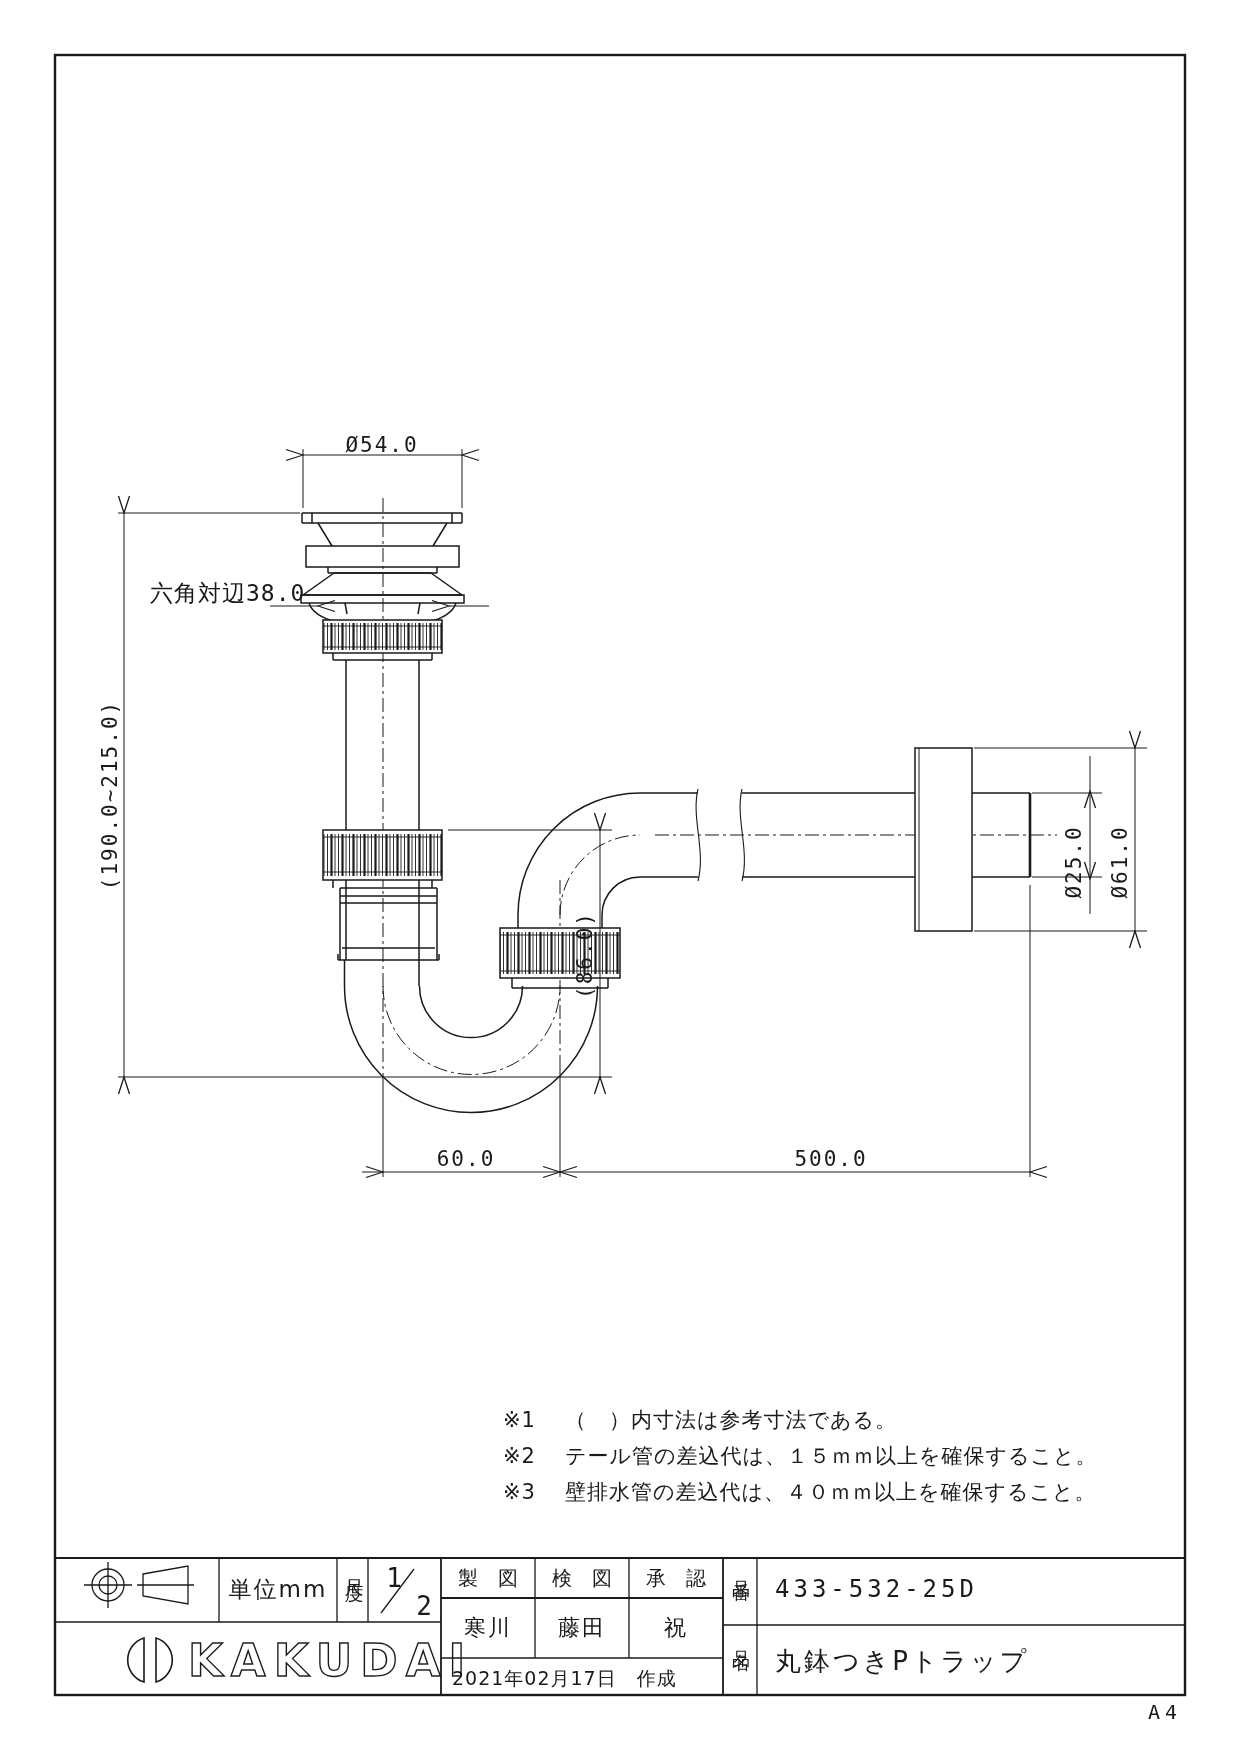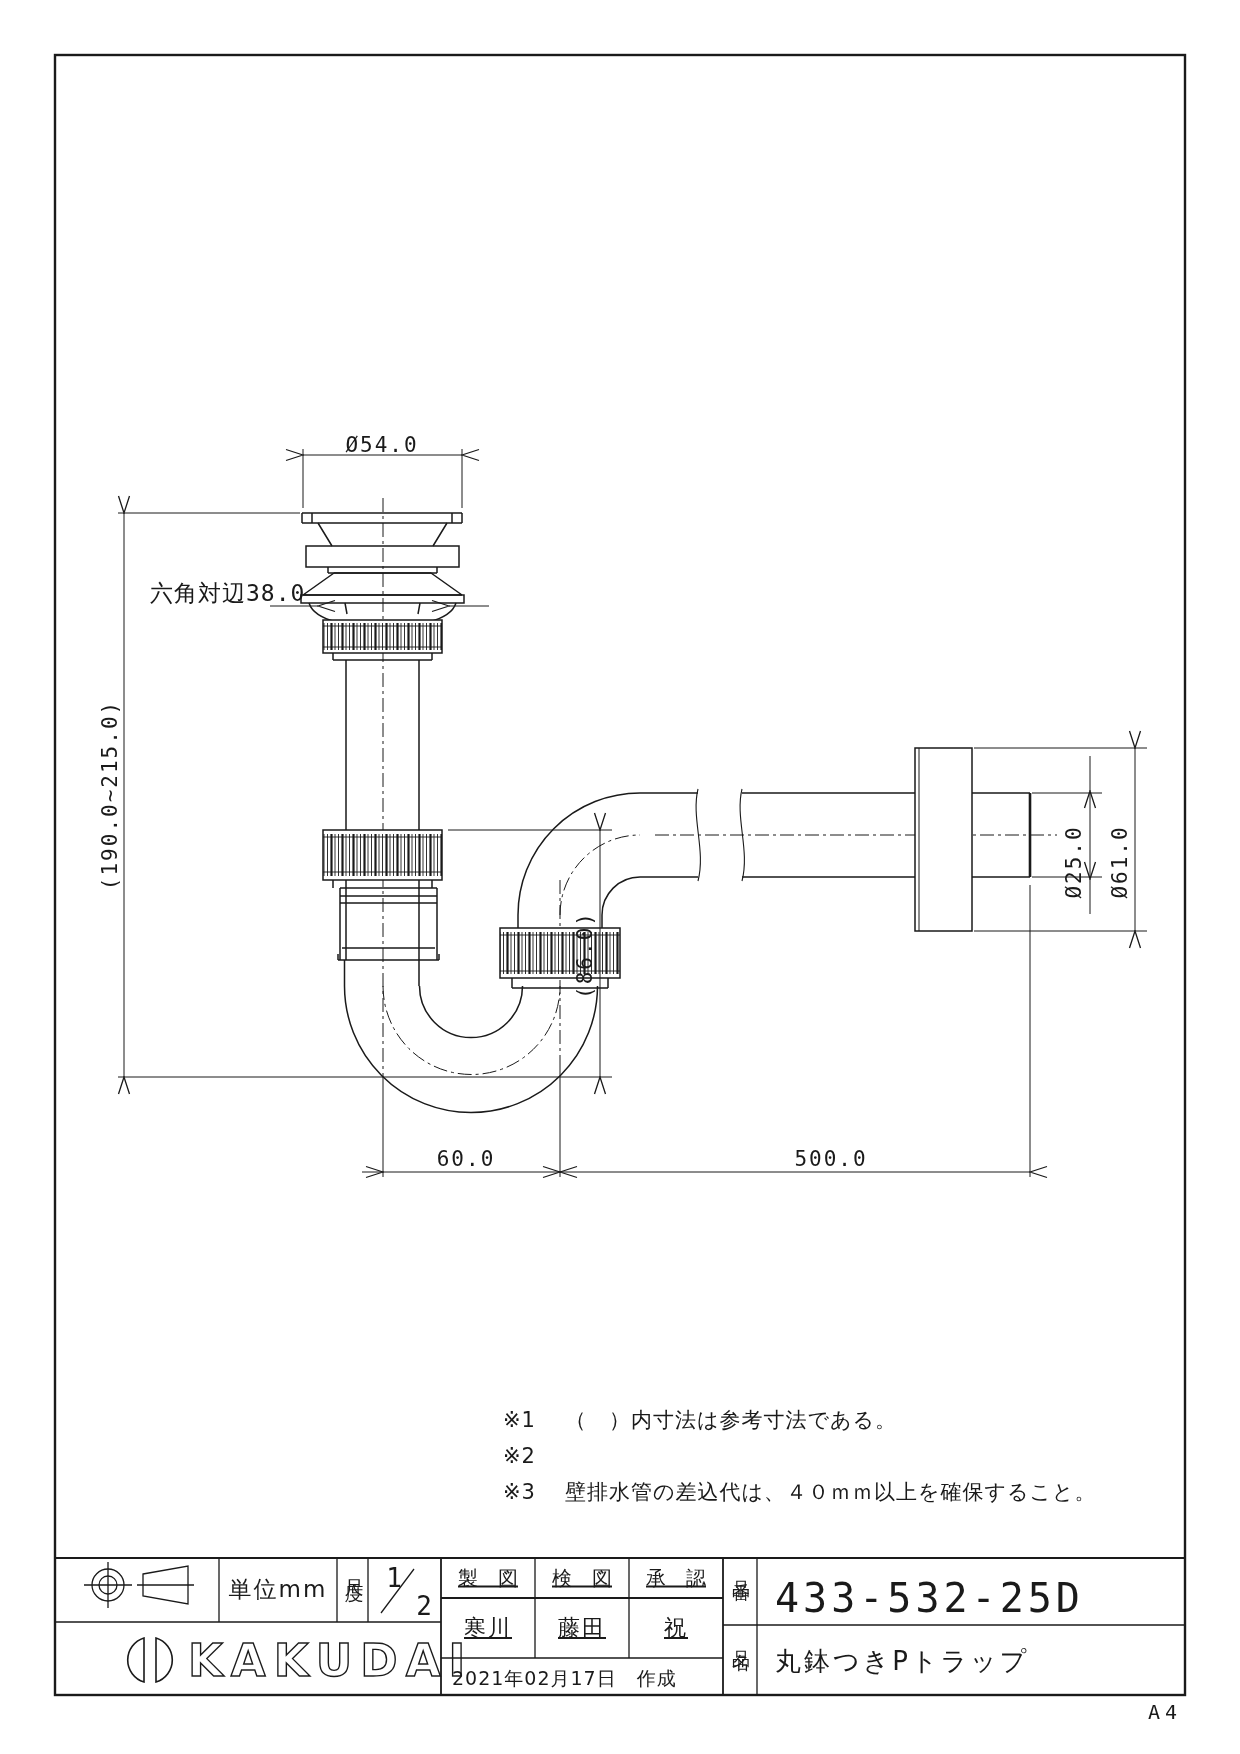--- a/index.html
+++ b/index.html
@@ -8,23 +8,23 @@
   svg.art{position:absolute;left:0;top:0;}
   .t{position:absolute;white-space:nowrap;}
   .dim{font-family:"DejaVu Sans Mono",monospace;font-size:21px;letter-spacing:2px;
        transform:translate(-50%,-50%);}
   .dim.rot{transform:translate(-50%,-50%) rotate(-90deg);}
   .hexlbl{font-family:"DejaVu Sans Mono",monospace;font-size:23px;letter-spacing:1px;
           transform:translateY(-50%);}
   .notes{position:absolute;left:503px;top:1402px;}
   .note-row{display:flex;font-size:21px;letter-spacing:1px;height:36px;align-items:center;}
   .note-ref{width:62px;}
-  .ctr{transform:translate(-50%,-50%);text-decoration:underline;}
+  .ctr{transform:translate(-50%,-50%);}
   .vert{writing-mode:vertical-rl;text-orientation:upright;letter-spacing:3px;}
-  .partno{font-family:"DejaVu Sans Mono",monospace;font-size:40px;letter-spacing:4px;}
+  .partno{font-family:"DejaVu Sans Mono",monospace;font-size:24px;letter-spacing:4px;}
   .partname{font-size:26px;letter-spacing:3px;text-align:center;}
   .datetx{font-size:19px;letter-spacing:1px;text-align:right;}
   .namestx{font-size:22px;letter-spacing:2px;}
   .hdrtx{font-size:20px;}
   .unittx{font-size:23px;letter-spacing:2px;transform:translate(-50%,-50%);}
   .scalenum{font-family:"DejaVu Sans Mono",monospace;font-size:26px;transform:translate(-50%,-50%);}
   .a4{font-family:"DejaVu Sans Mono",monospace;font-size:20px;letter-spacing:5px;text-align:right;}
 </style>
 </head>
 <body>
@@ -169,20 +169,21 @@
   <div class="t dim" style="left:466px;top:1159px;">60.0</div>
   <div class="t dim" style="left:795px;top:1159px;margin-left:36px;">500.0</div>
 
   <div class="notes">
     <div class="note-row">
       <span class="note-ref">※1</span>
       <span>（　）内寸法は参考寸法である。</span>
     </div>
     <div class="note-row">
       <span class="note-ref">※2</span>
+      <span>テール管の差込代は、１５ｍｍ以上を確保すること。</span>
     </div>
     <div class="note-row">
       <span class="note-ref">※3</span>
       <span>壁排水管の差込代は、４０ｍｍ以上を確保すること。</span>
     </div>
   </div>
 
   <div class="t unittx" style="left:278px;top:1589px;">単位mm</div>
   <div class="t vert" style="left:342px;top:1564px;font-size:19px;">尺度</div>
   <div class="t scalenum" style="left:394px;top:1578px;">1</div>

